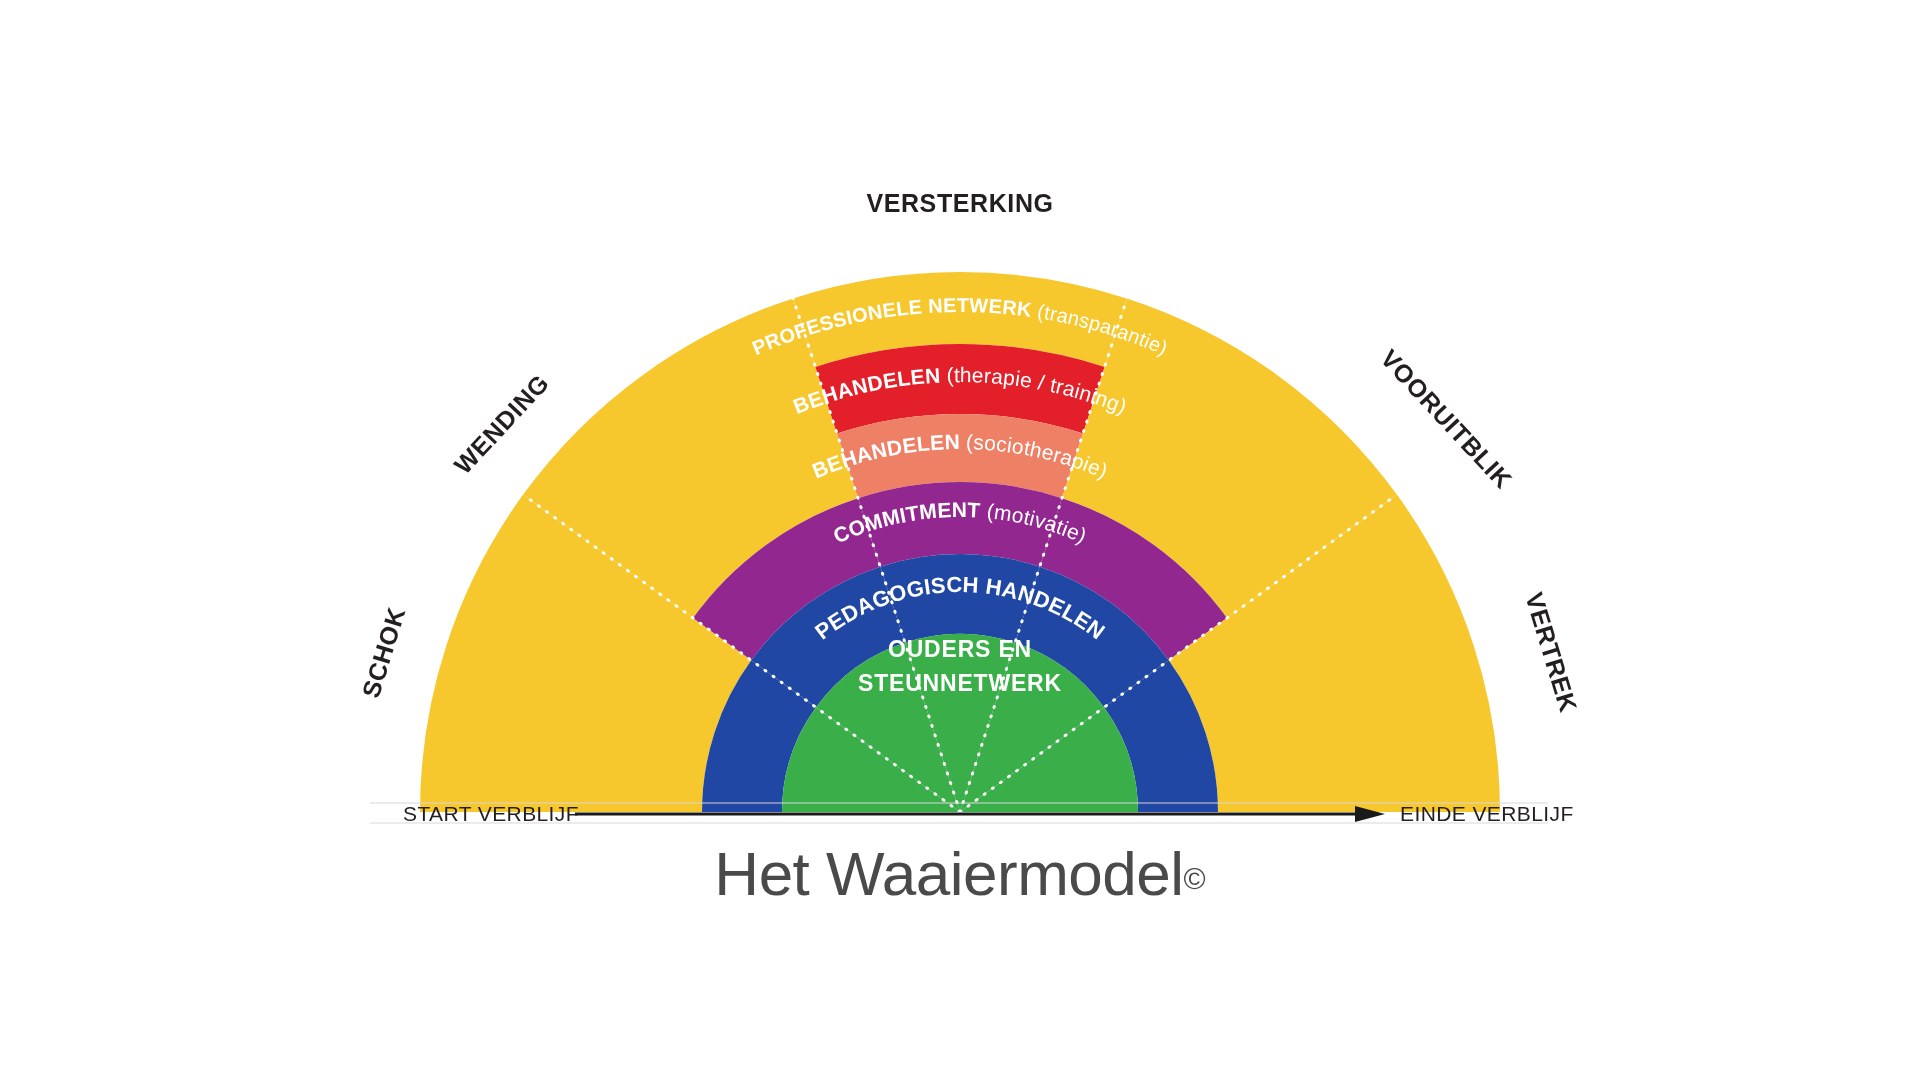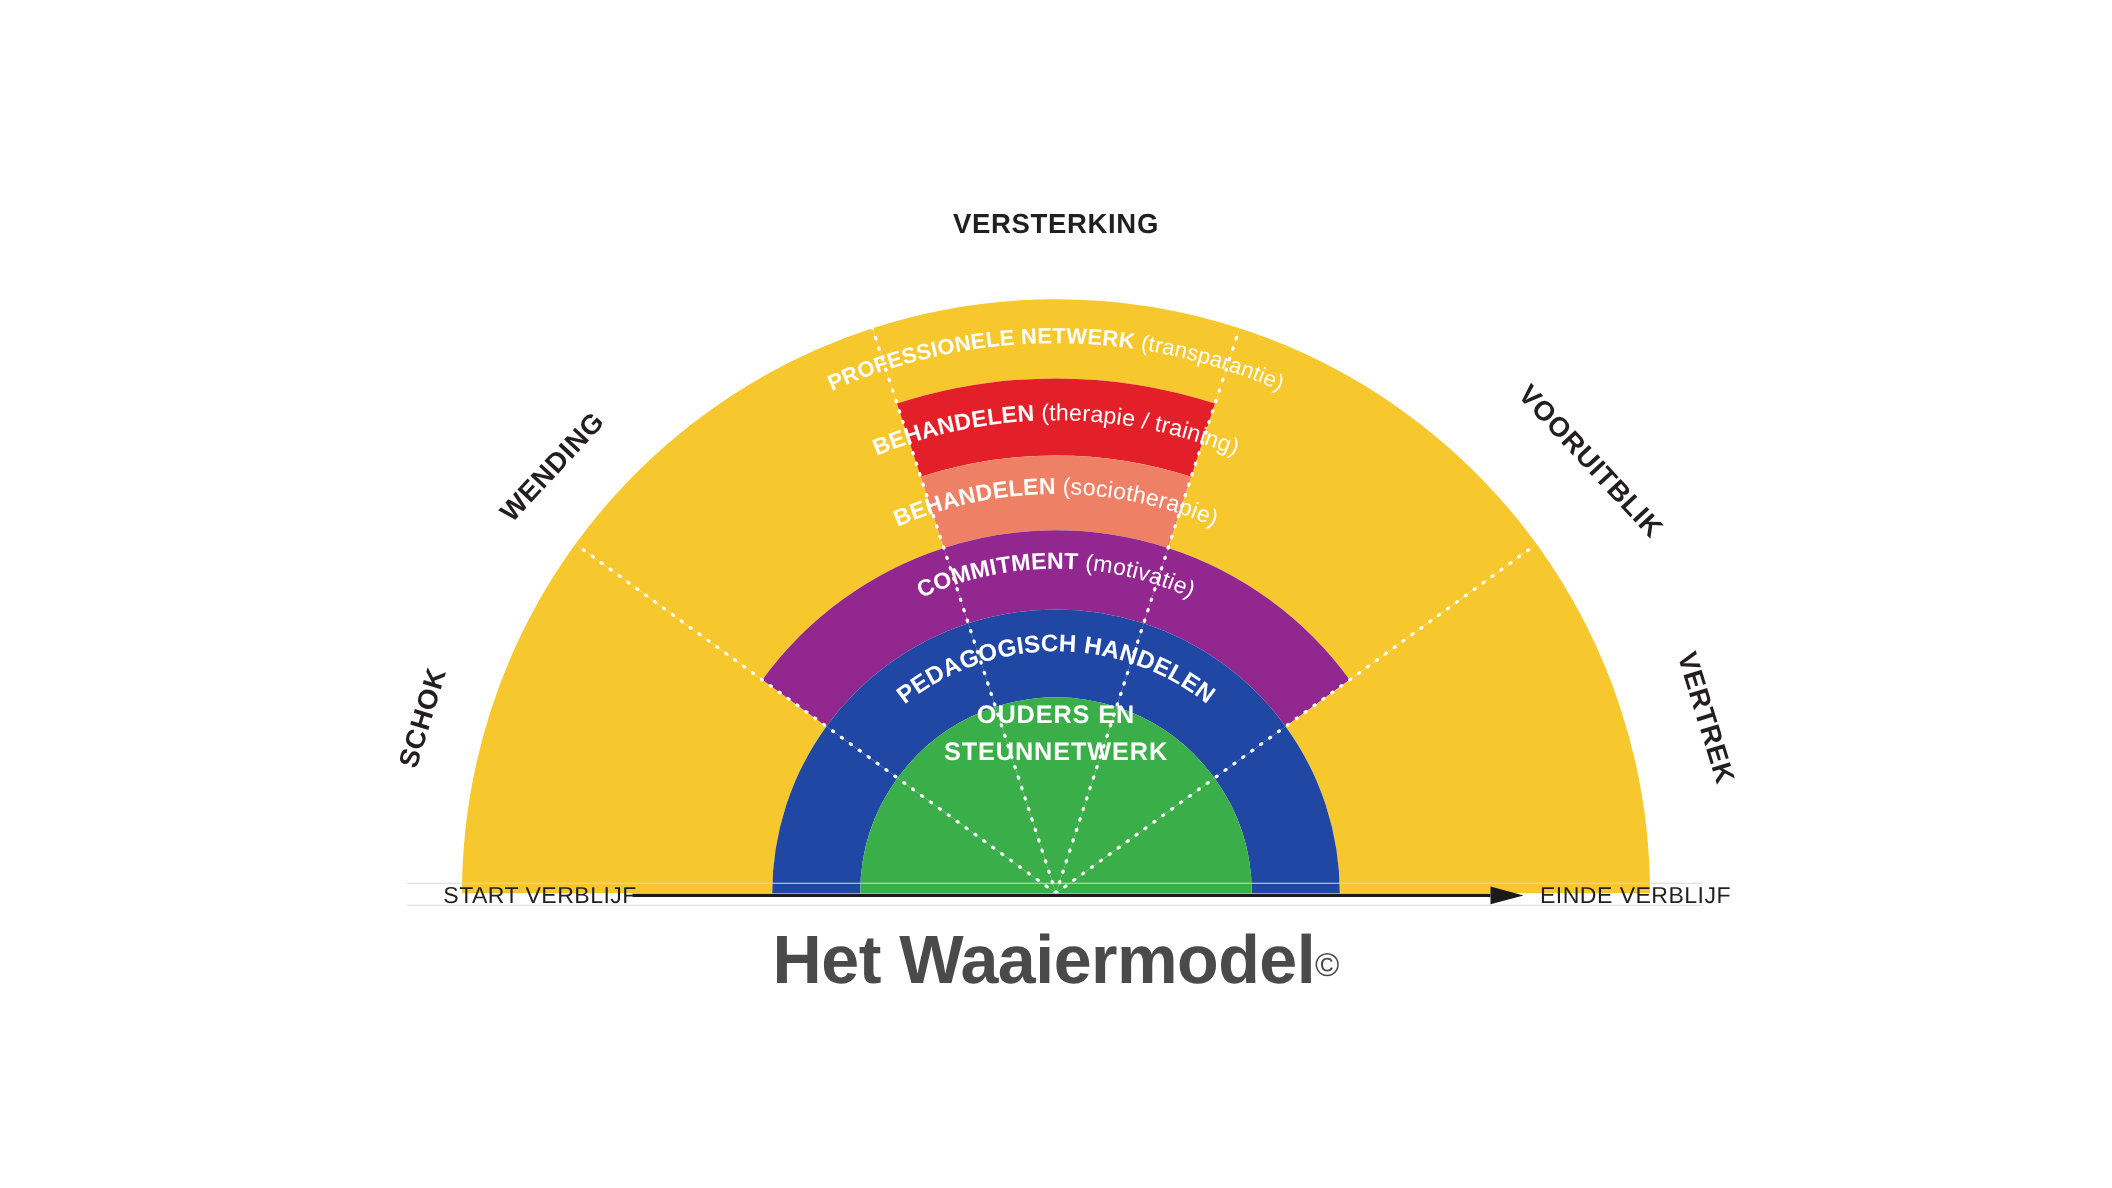--- a/index.html
+++ b/index.html
@@ -58,21 +58,21 @@
     left: 0;
     top: 838px;
     width: 1920px;
     text-align: center;
     pointer-events: none;
   }
   #title-text {
     display: inline-block;
     font-family: "Liberation Sans", sans-serif;
     font-size: 62px;
-    font-weight: bold;
+    font-weight: normal;
     color: #4a4a4a;
     letter-spacing: -0.5px;
   }
   #title-mark {
     font-size: 30px;
     vertical-align: super;
     color: #4a4a4a;
   }
 </style>
 </head>

